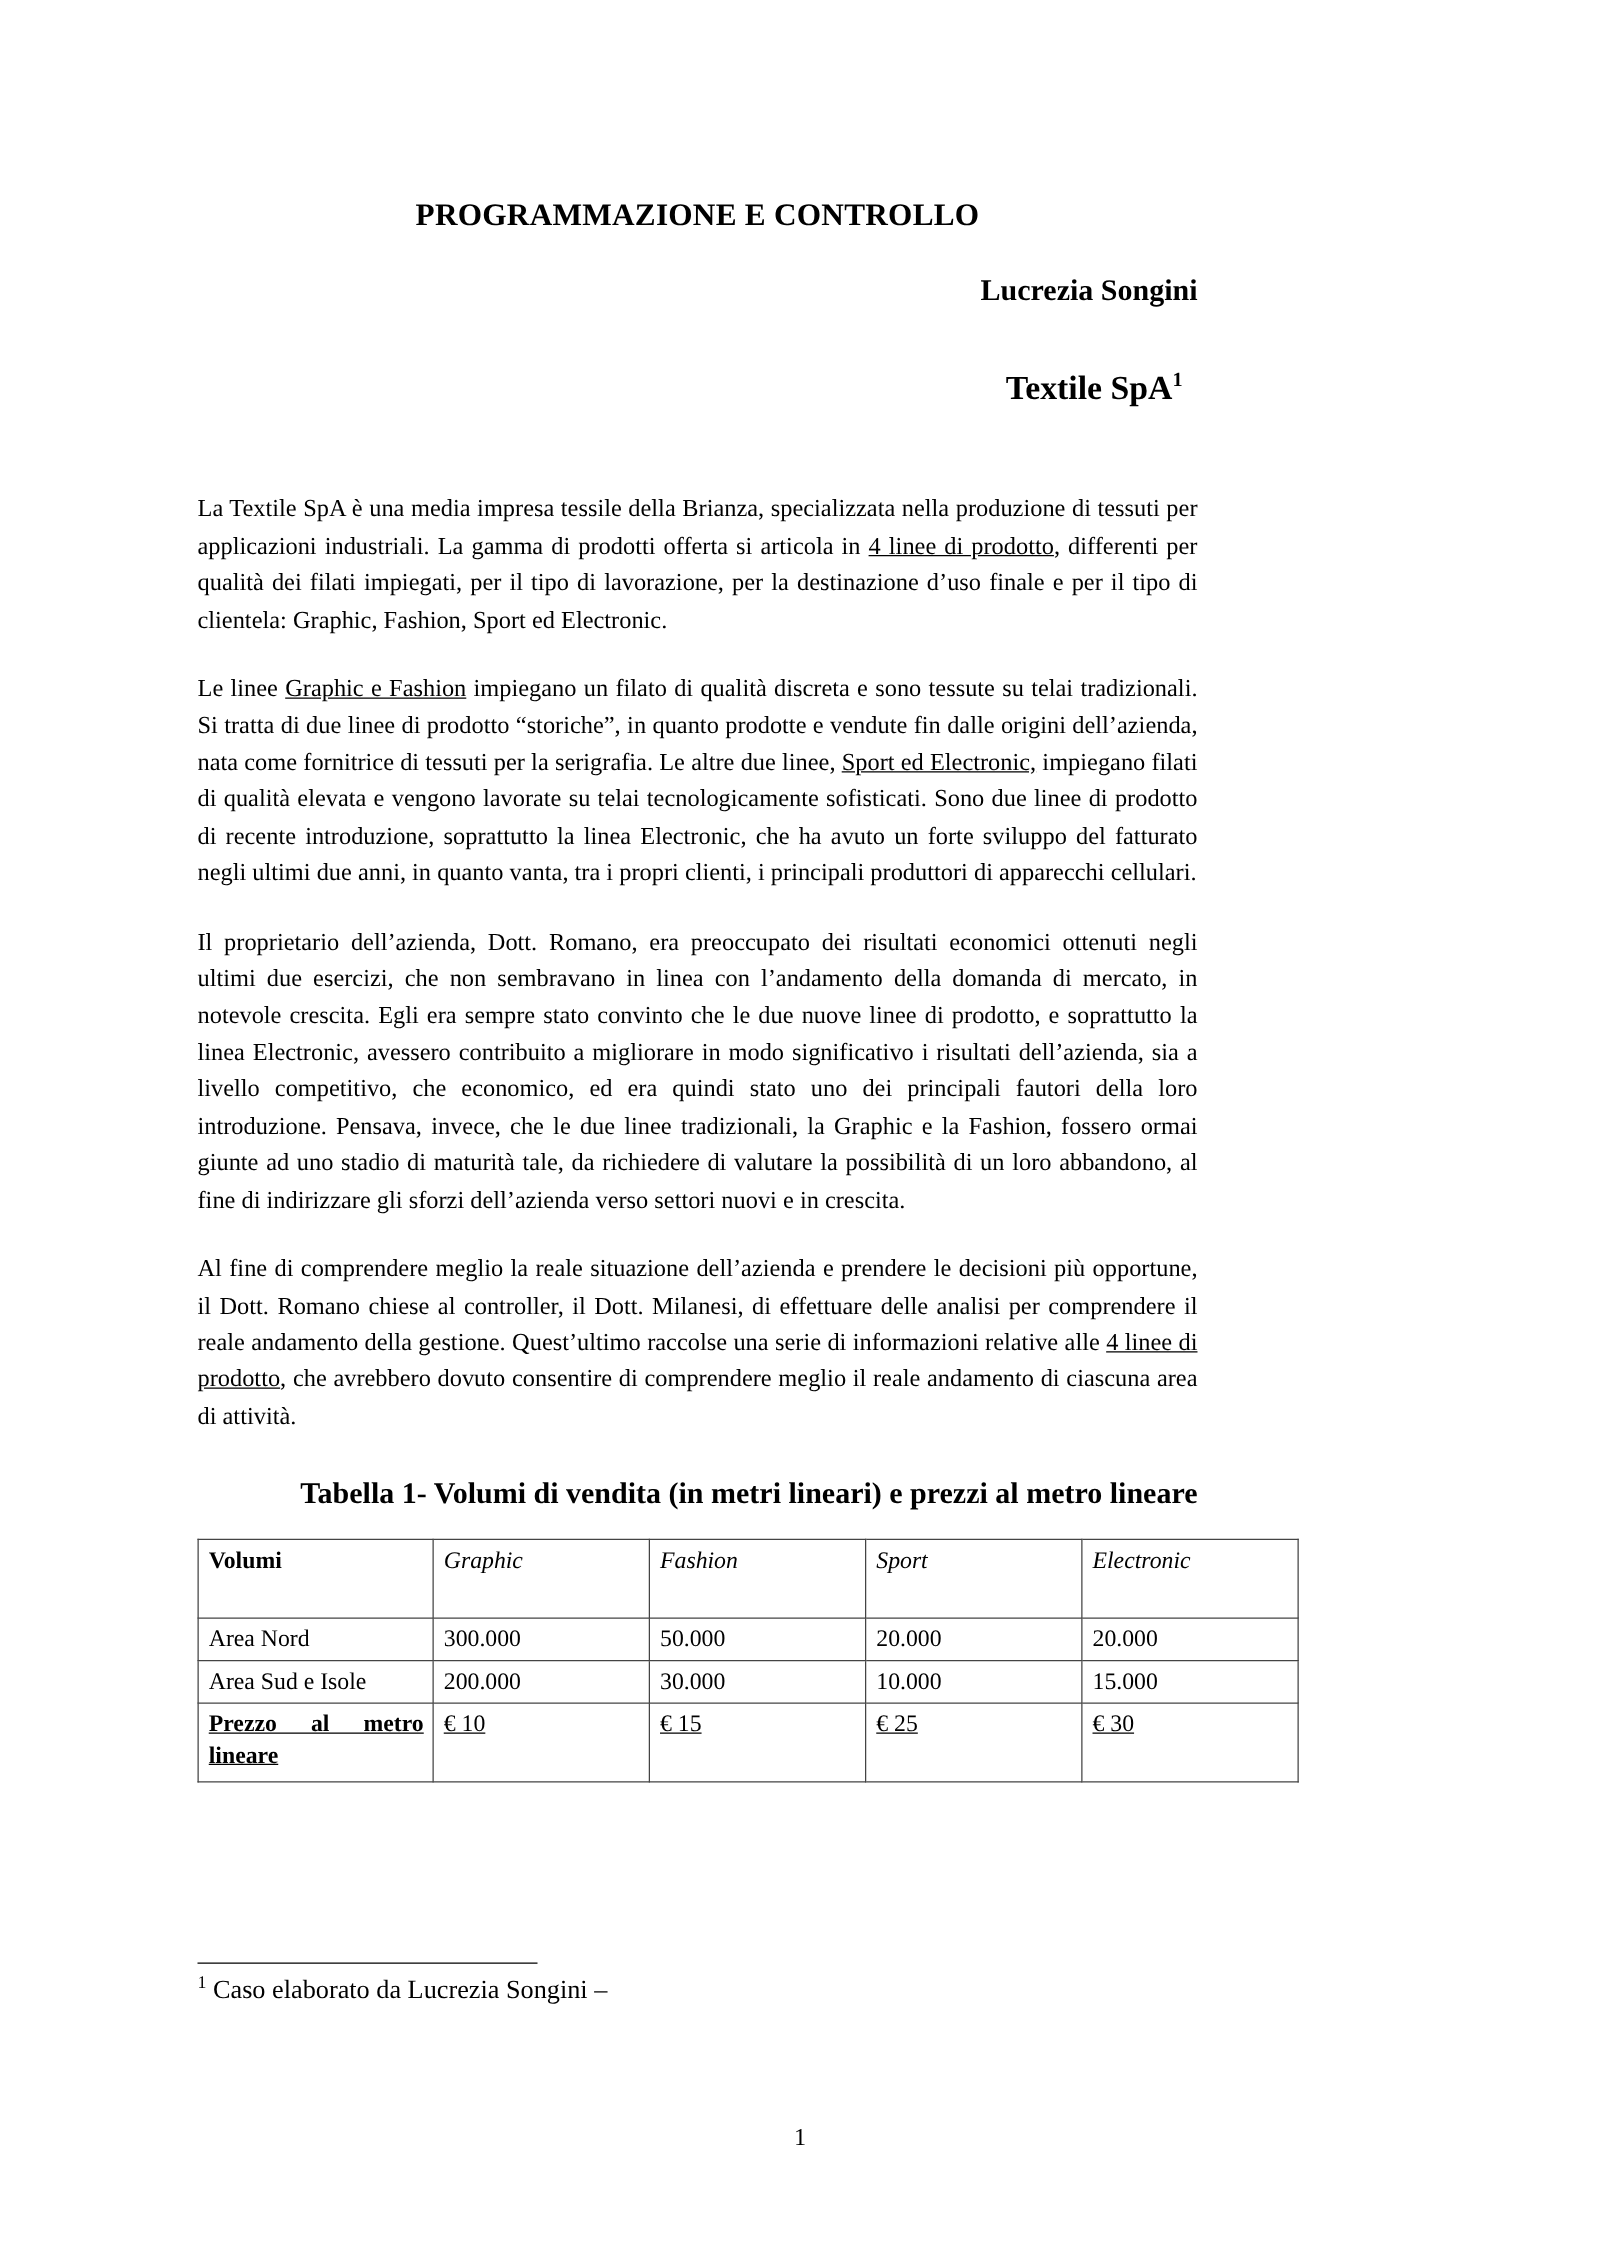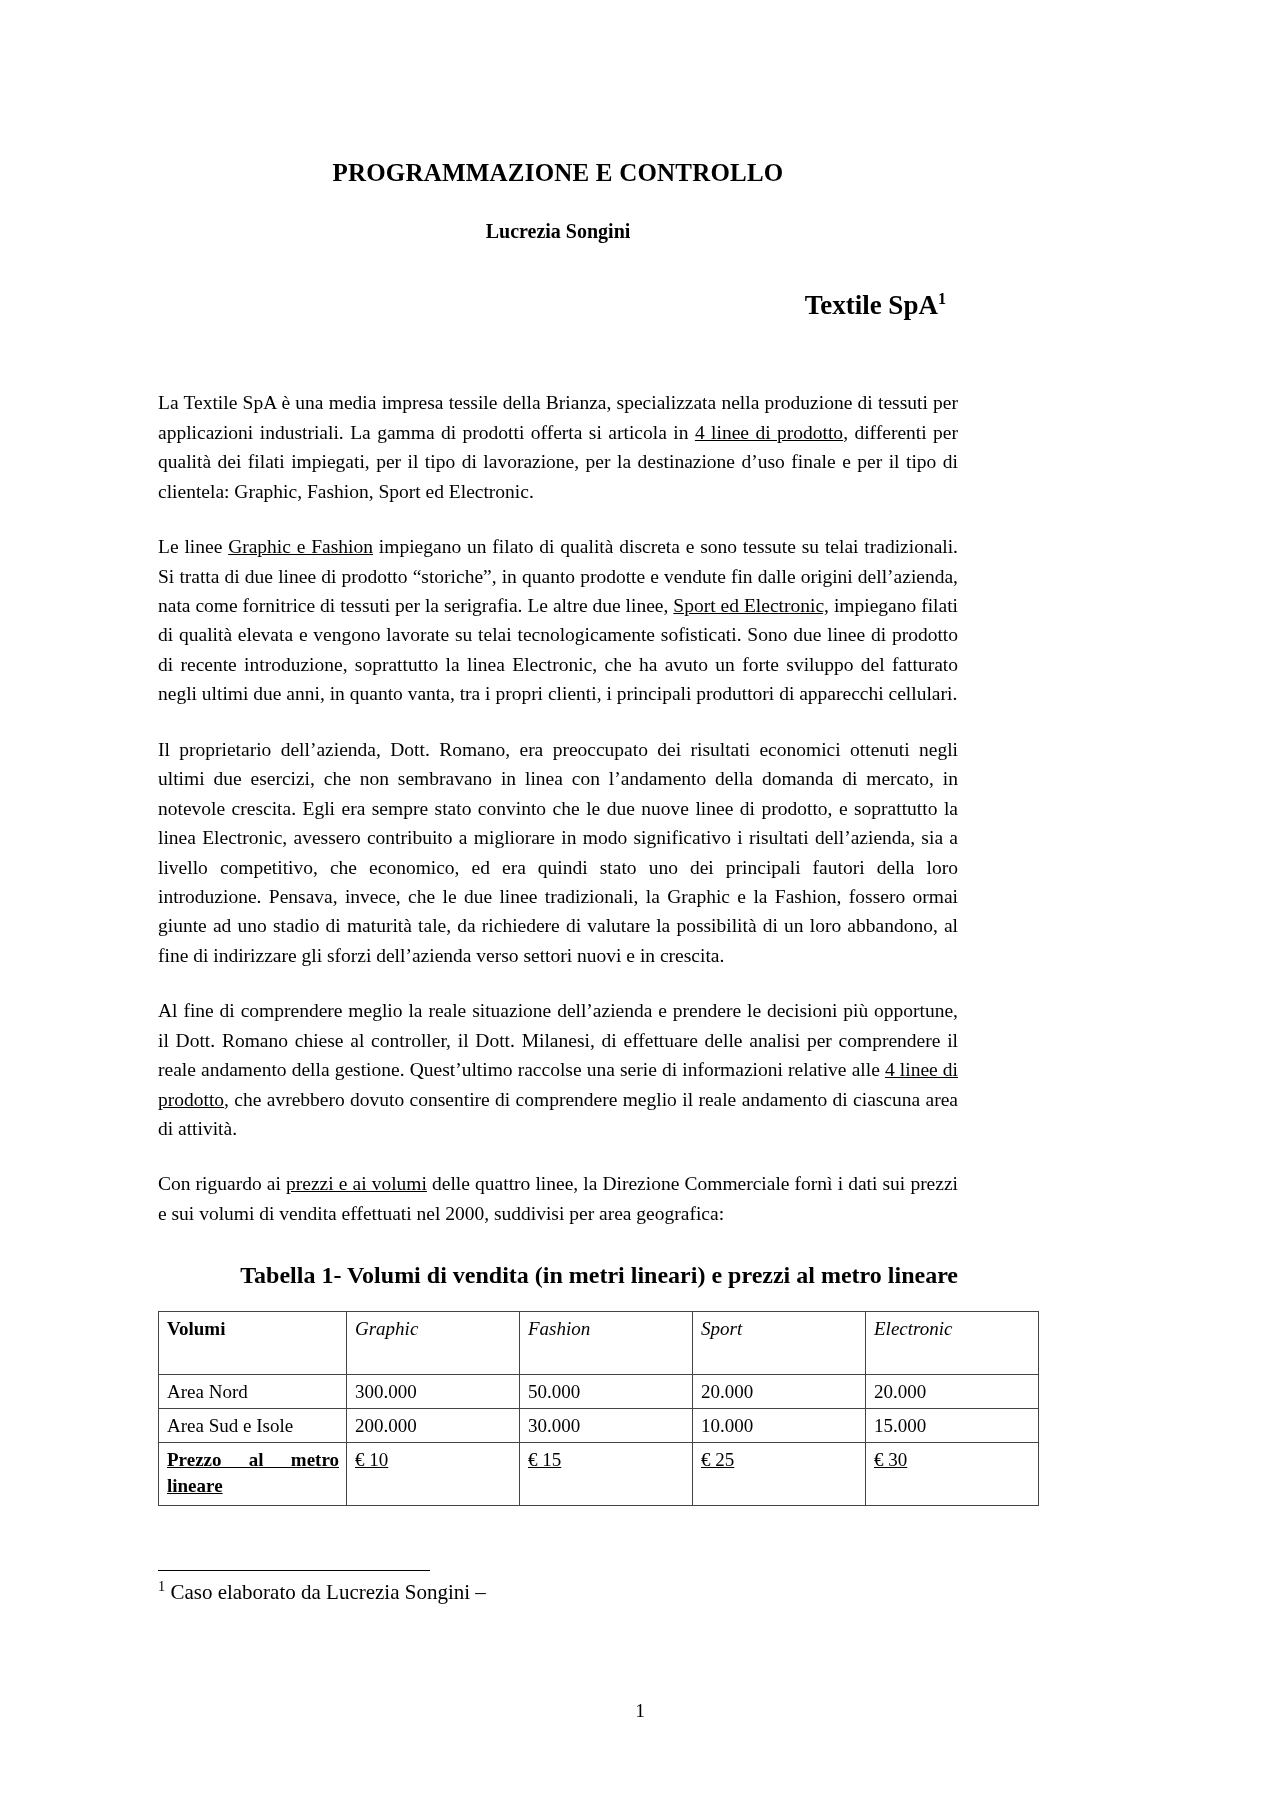--- a/index.html
+++ b/index.html
@@ -33,22 +33,22 @@
   .doc-title {
     text-align: center;
     font-size: 25px;
     font-weight: bold;
     letter-spacing: 0.2px;
     margin: 0;
     padding-top: 158px;
     line-height: 1.2;
   }
   .doc-author {
-    text-align: center;
-    font-size: 20px;
+    text-align: right;
+    font-size: 24px;
     font-weight: bold;
     margin: 0;
     padding-top: 31px;
     line-height: 1.2;
   }
   .doc-subtitle {
     text-align: right;
     font-size: 27px;
     font-weight: bold;
     margin: 12px;
@@ -169,21 +169,20 @@
     <h2 class="doc-subtitle"><span>Textile SpA</span><sup>1</sup></h2>
 
     <p class="body first-body"><span>La Textile SpA è una media impresa tessile della Brianza, specializzata nella produzione di tessuti per applicazioni industriali. La gamma di prodotti offerta si articola in </span><span class="u">4 linee di prodotto</span><span>, differenti per qualità dei filati impiegati, per il tipo di lavorazione, per la destinazione d’uso finale e per il tipo di clientela: Graphic, Fashion, Sport ed Electronic.</span></p>
 
     <p class="body"><span>Le linee </span><span class="u">Graphic e Fashion</span><span> impiegano un filato di qualità discreta e sono tessute su telai tradizionali. Si tratta di due linee di prodotto “storiche”, in quanto prodotte e vendute fin dalle origini dell’azienda, nata come fornitrice di tessuti per la serigrafia. Le altre due linee, </span><span class="u">Sport ed Electronic,</span><span> impiegano filati di qualità elevata e vengono lavorate su telai tecnologicamente sofisticati. Sono due linee di prodotto di recente introduzione, soprattutto la linea Electronic, che ha avuto un forte sviluppo del fatturato negli ultimi due anni, in quanto vanta, tra i propri clienti, i principali produttori di apparecchi cellulari.</span></p>
 
     <p class="body">Il proprietario dell’azienda, Dott. Romano, era preoccupato dei risultati economici ottenuti negli ultimi due esercizi, che non sembravano in linea con l’andamento della domanda di mercato, in notevole crescita. Egli era sempre stato convinto che le due nuove linee di prodotto, e soprattutto la linea Electronic, avessero contribuito a migliorare in modo significativo i risultati dell’azienda, sia a livello competitivo, che economico, ed era quindi stato uno dei principali fautori della loro introduzione. Pensava, invece, che le due linee tradizionali, la Graphic e la Fashion, fossero ormai giunte ad uno stadio di maturità tale, da richiedere di valutare la possibilità di un loro abbandono, al fine di indirizzare gli sforzi dell’azienda verso settori nuovi e in crescita.</p>
 
     <p class="body"><span>Al fine di comprendere meglio la reale situazione dell’azienda e prendere le decisioni più opportune, il Dott. Romano chiese al controller, il Dott. Milanesi, di effettuare delle analisi per comprendere il reale andamento della gestione. Quest’ultimo raccolse una serie di informazioni relative alle </span><span class="u">4 linee di prodotto</span><span>, che avrebbero dovuto consentire di comprendere meglio il reale andamento di ciascuna area di attività.</span></p>
 
-    <p class="body"><span>Con riguardo ai </span><span class="u">prezzi e ai volumi</span><span> delle quattro linee, la Direzione Commerciale fornì i dati sui prezzi e sui volumi di vendita effettuati nel 2000, suddivisi per area geografica:</span></p>
 
     <div class="table-caption">Tabella 1- Volumi di vendita (in metri lineari) e prezzi al metro lineare</div>
 
     <table class="data-table">
       <tbody>
         <tr class="hdr-row">
           <td class="col-label hdr-label">Volumi</td>
           <td class="col-data hdr-col">Graphic</td>
           <td class="col-data hdr-col">Fashion</td>
           <td class="col-data hdr-col">Sport</td>

